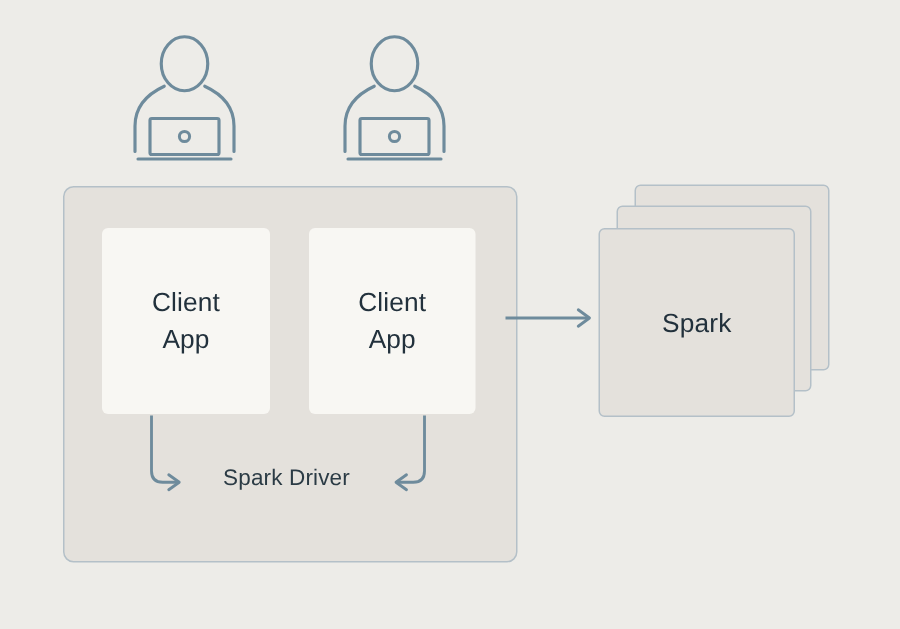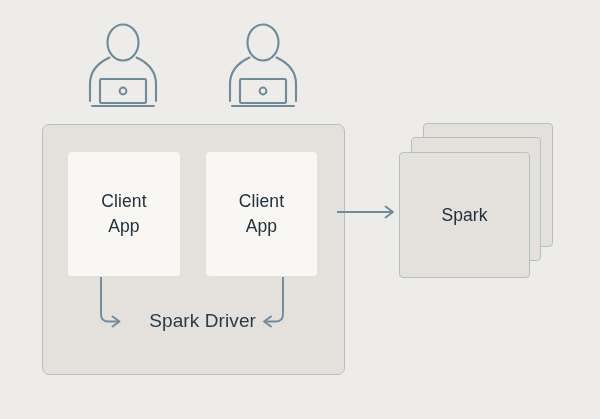--- a/index.html
+++ b/index.html
@@ -62,23 +62,23 @@
   #client-app-1 { left: 68px;  top: 152px; }
   #client-app-2 { left: 206px; top: 152px; width: 111px; }
   .client-app .line { display: block; }
 
   
   #spark-driver-label {
     position: absolute;
     left: 126px;
     top: 310px;
     width: 130px;
-    text-align: right;
+    text-align: center;
     color: #2b3b45;
-    font-size: 19px;
+    font-size: 15px;
     letter-spacing: 0.1px;
     white-space: nowrap;
   }
 
   
   #connectors {
     position: absolute;
     left: 0;
     top: 0;
     width: 600px;

